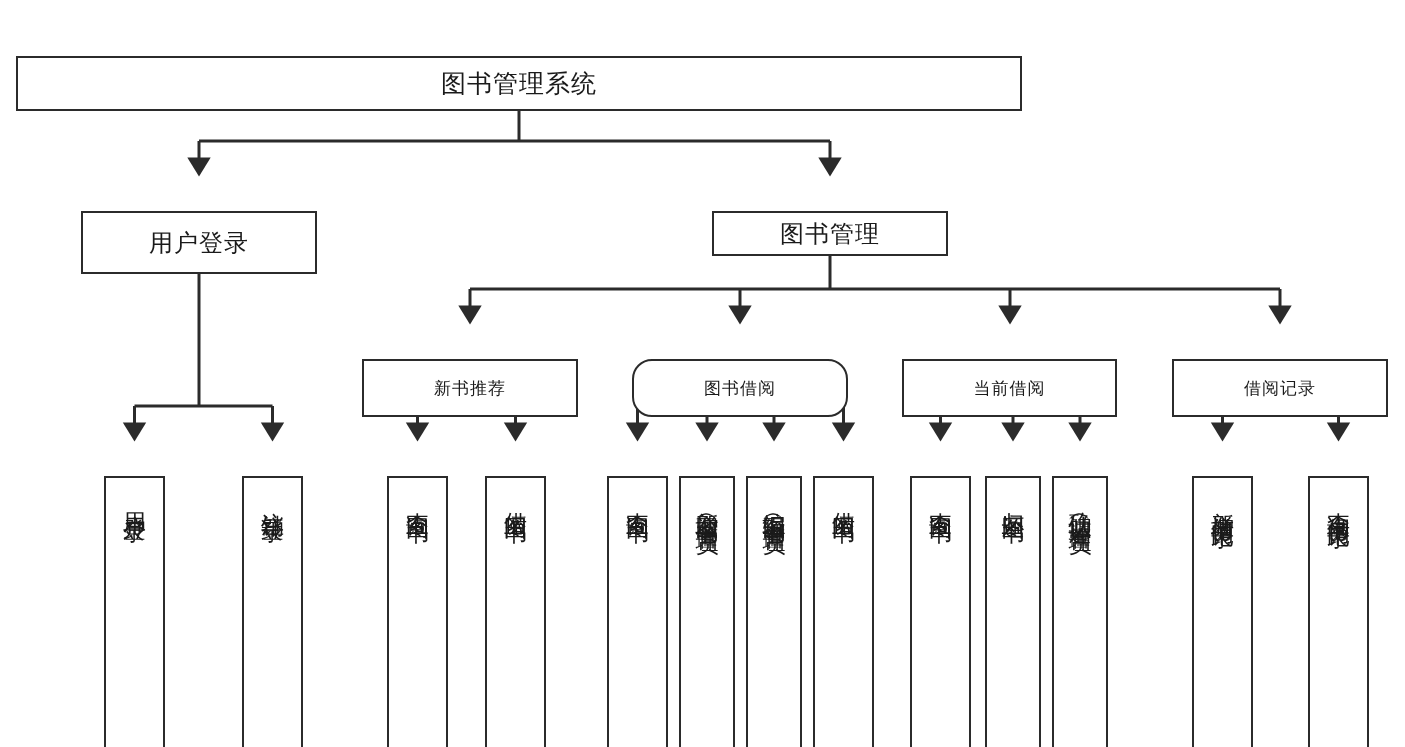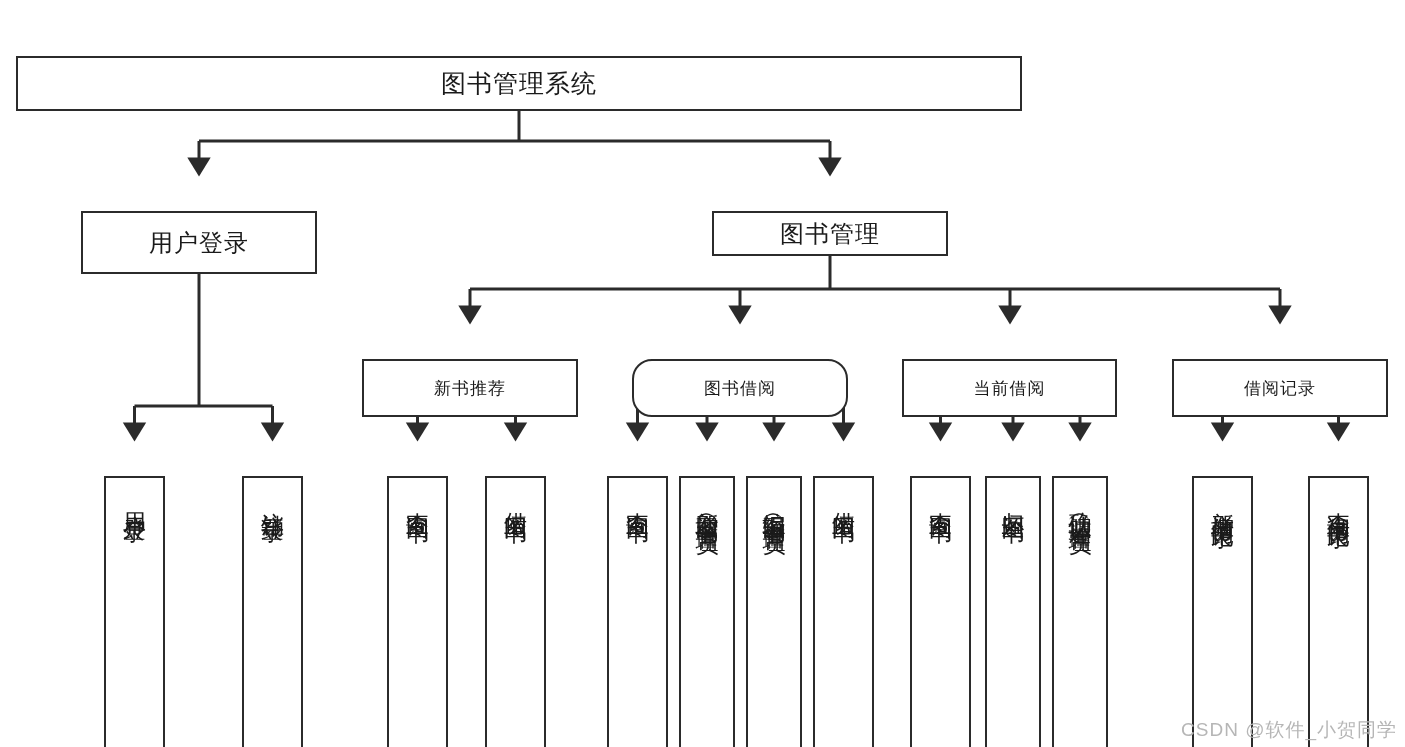--- a/index.html
+++ b/index.html
@@ -179,14 +179,13 @@
         <span class="vlabel">确认归还（管理员）</span>
       </div>
       <div class="node leaf" style="left: 1192px; top: 434px; width: 61px; height: 300px;">
         <span class="vlabel">新增借阅记录</span>
       </div>
       <div class="node leaf" style="left: 1308px; top: 434px; width: 61px; height: 300px;">
         <span class="vlabel">查询借阅记录</span>
       </div>
     </div>
 
-  <div class="watermark">CSDN @软件_小贺同学</div>
 </div>
 
 </body></html>

